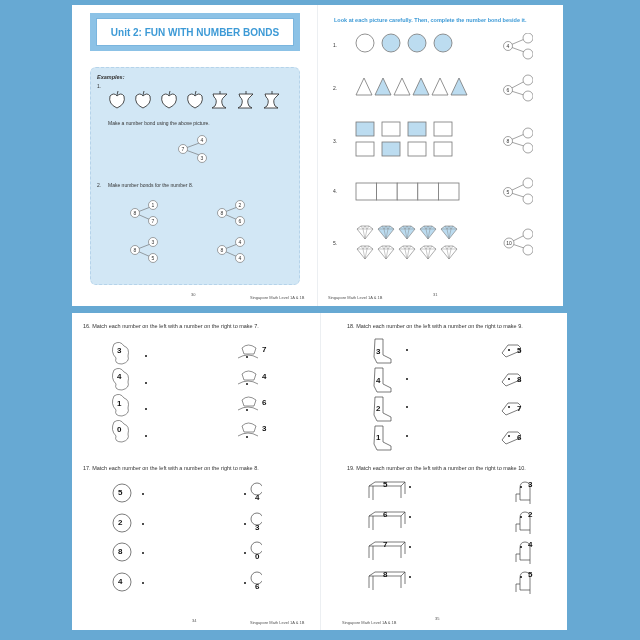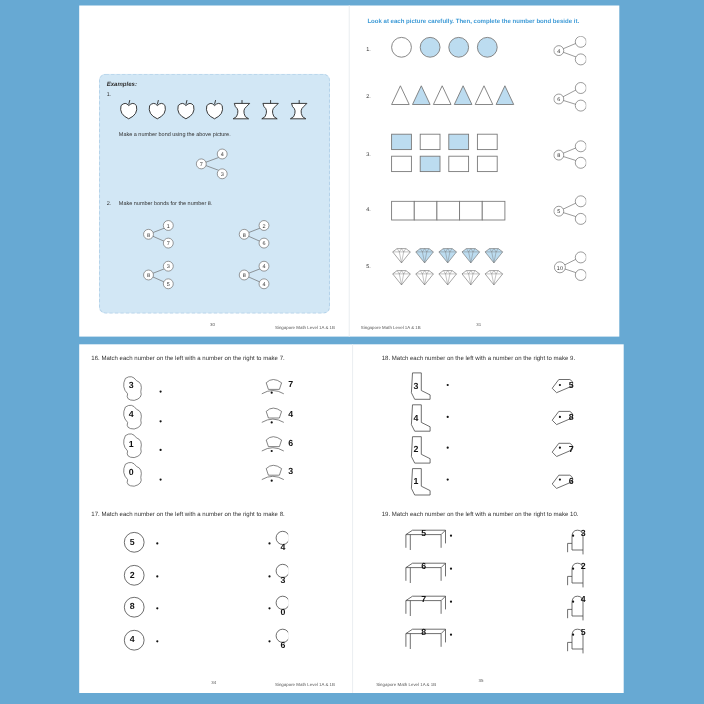--- a/index.html
+++ b/index.html
@@ -21,20 +21,23 @@
   .match-title{position:absolute;font-size:5.5px;color:#333;}
   .tag{position:absolute;font-size:8px;font-weight:bold;color:#111;}
   .dot{position:absolute;width:2px;height:2px;background:#111;border-radius:1px;}
 </style>
 </head>
 <body>
 
 <div class="page spread-top">
   <div class="fold" style="left:245px"></div>
 
+  <div class="title-band">
+    <div class="title-box">Unit 2: FUN WITH NUMBER BONDS</div>
+  </div>
 
   <div class="examples">
     <div class="ex-label">Examples:</div>
     <div class="abs small" style="left:6px;top:15px">1.</div>
 
     <svg class="abs" style="left:15px;top:22px" width="180" height="20">
       <g fill="#fff" stroke="#222" stroke-width="0.8">
         <path d="M4 6 q4-4 7 0 q4-4 7 0 q2 8-7 12 q-9-4-7-12z"></path>
         <path d="M30 6 q4-4 7 0 q4-4 7 0 q2 8-7 12 q-9-4-7-12z"></path>
         <path d="M56 6 q4-4 7 0 q4-4 7 0 q2 8-7 12 q-9-4-7-12z"></path>

